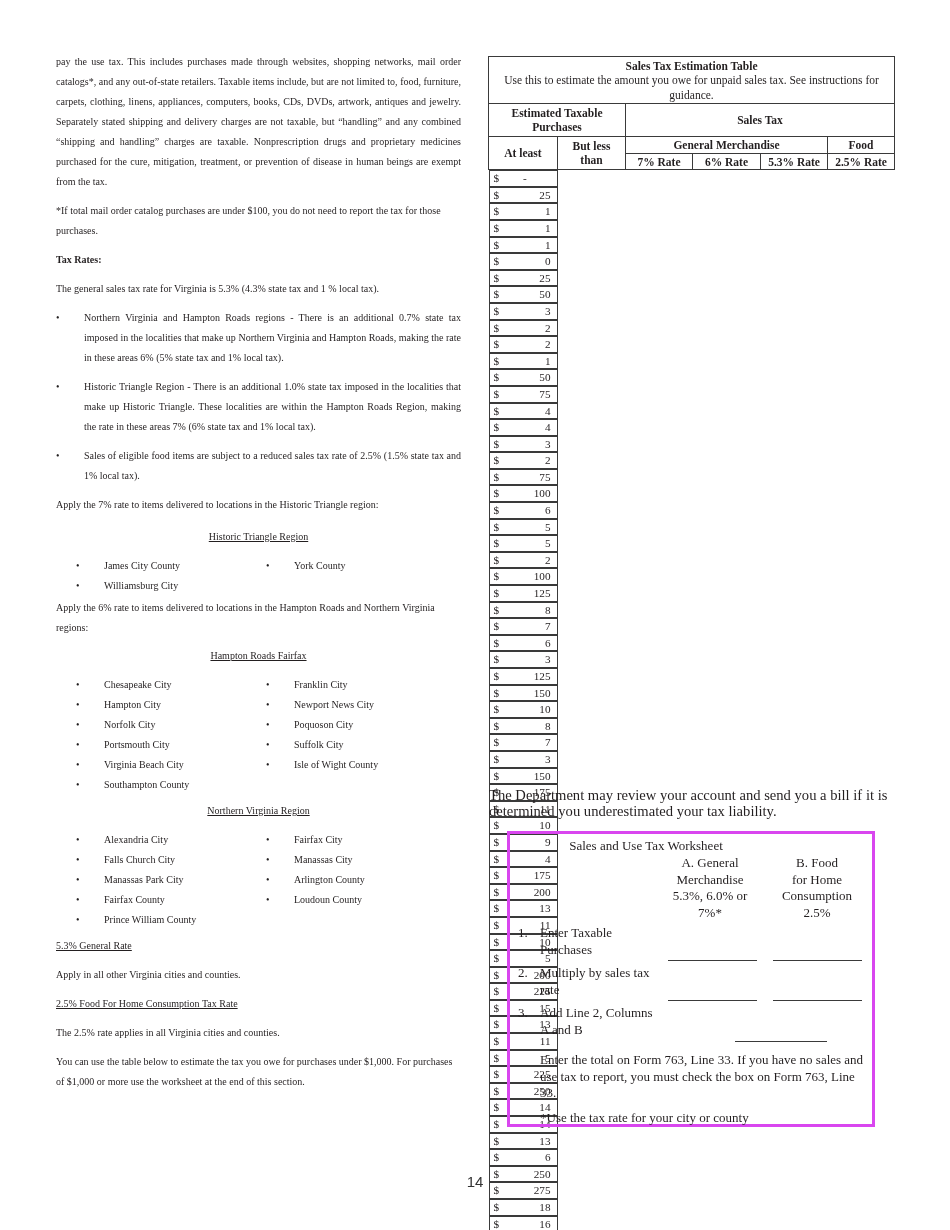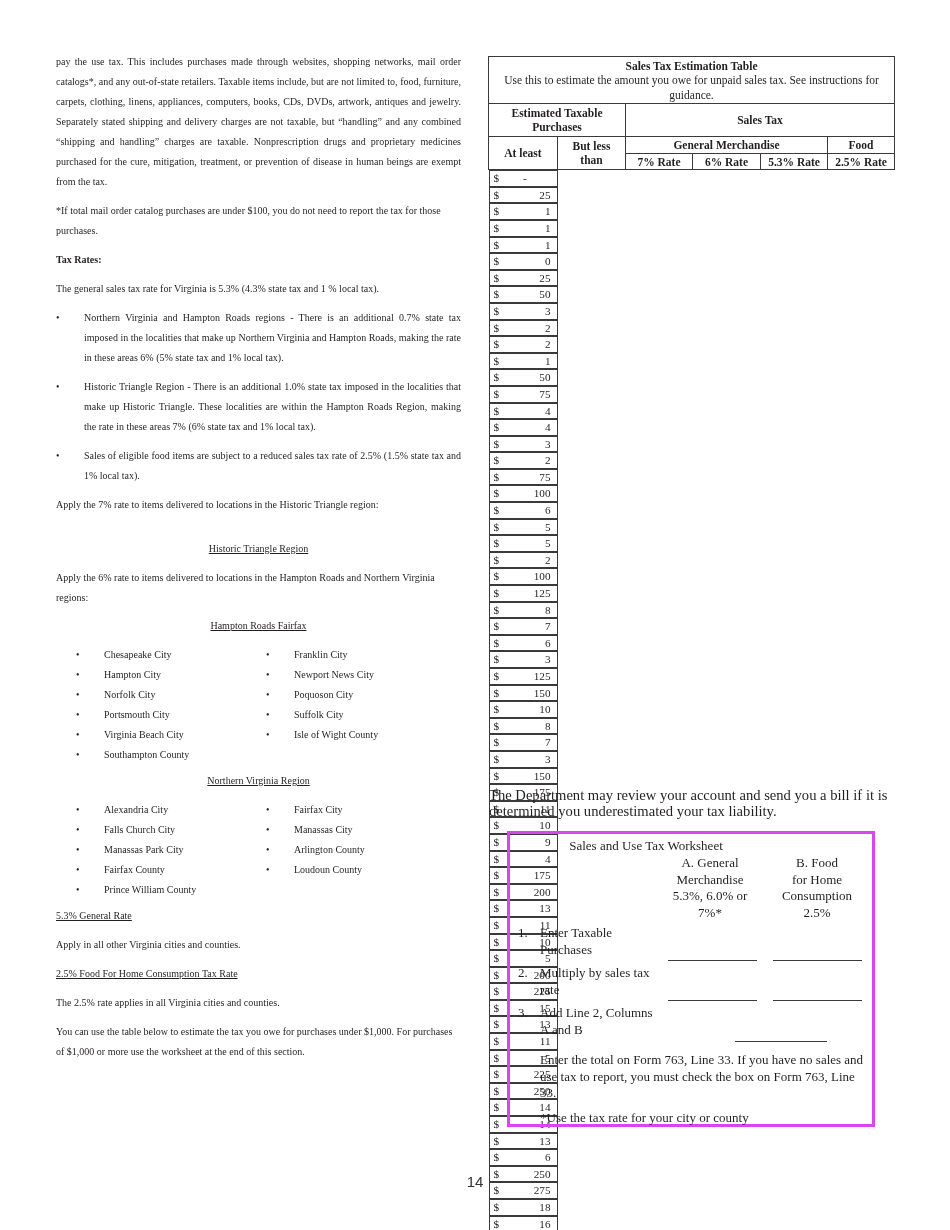--- a/index.html
+++ b/index.html
@@ -74,22 +74,28 @@
   <p class="justify">pay the use tax. This includes purchases made through websites, shopping networks, mail order catalogs*, and any out-of-state retailers. Taxable items include, but are not limited to, food, furniture, carpets, clothing, linens, appliances, computers, books, CDs, DVDs, artwork, antiques and jewelry.  Separately stated shipping and delivery charges are not taxable, but “handling” and any combined “shipping and handling” charges are taxable. Nonprescription drugs and proprietary medicines purchased for the cure, mitigation, treatment, or prevention of disease in human beings are exempt from the tax.</p>
   <p>*If total mail order catalog purchases are under $100, you do not need to report the tax for those purchases.</p>
   <p class="heading-bold">Tax Rates:</p>
   <p>The general sales tax rate for Virginia is 5.3% (4.3% state tax and 1 % local tax).</p>
   <ul class="bullet-list">
     <li>Northern Virginia and Hampton Roads regions - There is an additional 0.7% state tax imposed in the localities that make up Northern Virginia and Hampton Roads, making the rate in these areas 6% (5% state tax and 1% local tax).</li>
     <li>Historic Triangle Region - There is an additional 1.0% state tax imposed in the localities that make up Historic Triangle. These localities are within the Hampton Roads Region, making the rate in these areas 7% (6% state tax and 1% local tax).</li>
     <li style="margin-bottom:7px">Sales of eligible food items are subject to a reduced sales tax rate of 2.5% (1.5% state tax and 1% local tax).</li>
   </ul>
 
-  <p style="margin-bottom:24px">Apply the 7% rate to items delivered to locations in the Historic Triangle region:</p>
+  <p style="margin-bottom:12px">Apply the 7% rate to items delivered to locations in the Historic Triangle region:</p>
   <p class="region-title">Historic Triangle Region</p>
+  <div class="region-grid">
+    <div class="region-item">James City County</div>
+    <div class="region-item right">York County</div>
+    <div class="region-item">Williamsburg City</div>
+    <div></div>
+  </div>
   <p style="margin-bottom:8px">Apply the 6% rate to items delivered to locations in the Hampton Roads and Northern Virginia regions:</p>
 
   <p class="region-title">Hampton Roads Fairfax</p>
   <div class="region-grid">
     <div class="region-item">Chesapeake City</div>
     <div class="region-item right">Franklin City</div>
     <div class="region-item">Hampton City</div>
     <div class="region-item right">Newport News City</div>
     <div class="region-item">Norfolk City</div>
     <div class="region-item right">Poquoson City</div>

